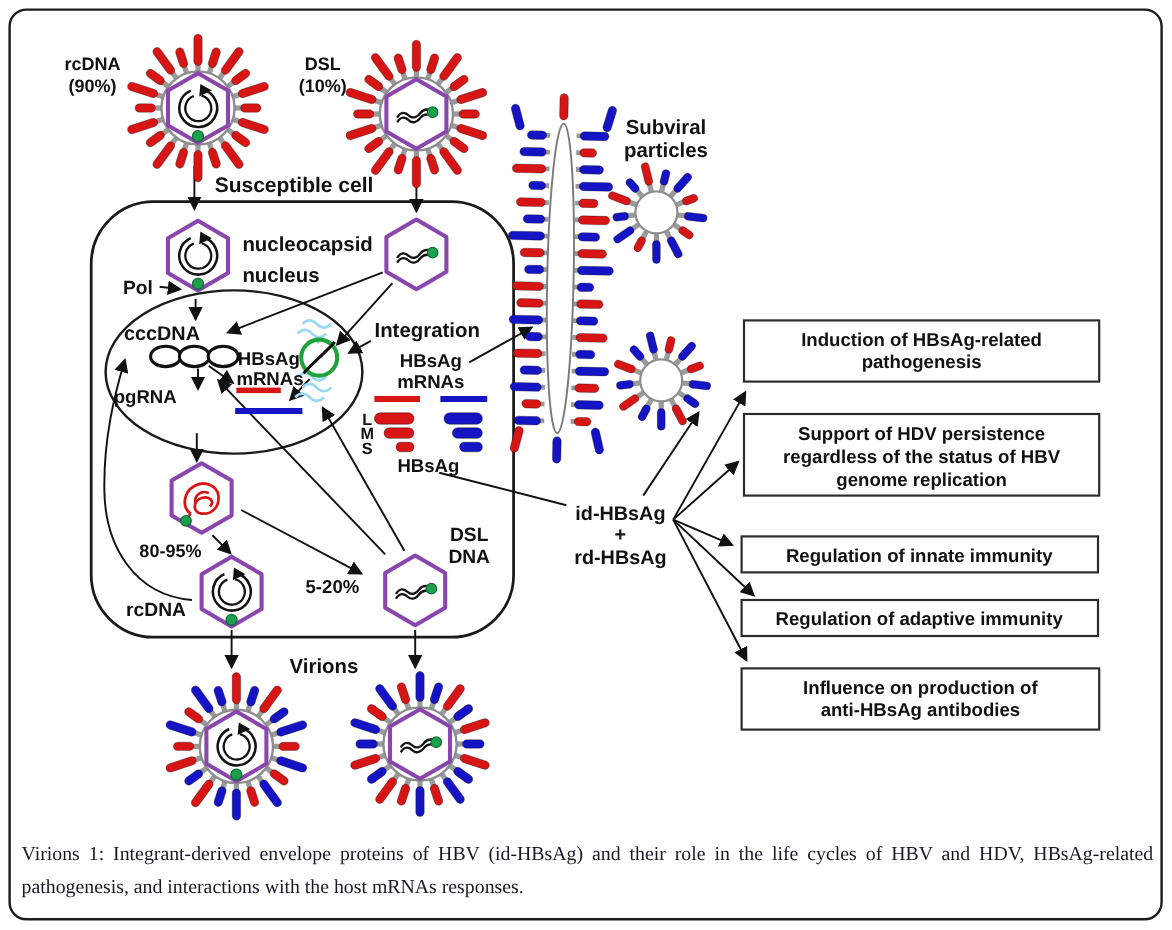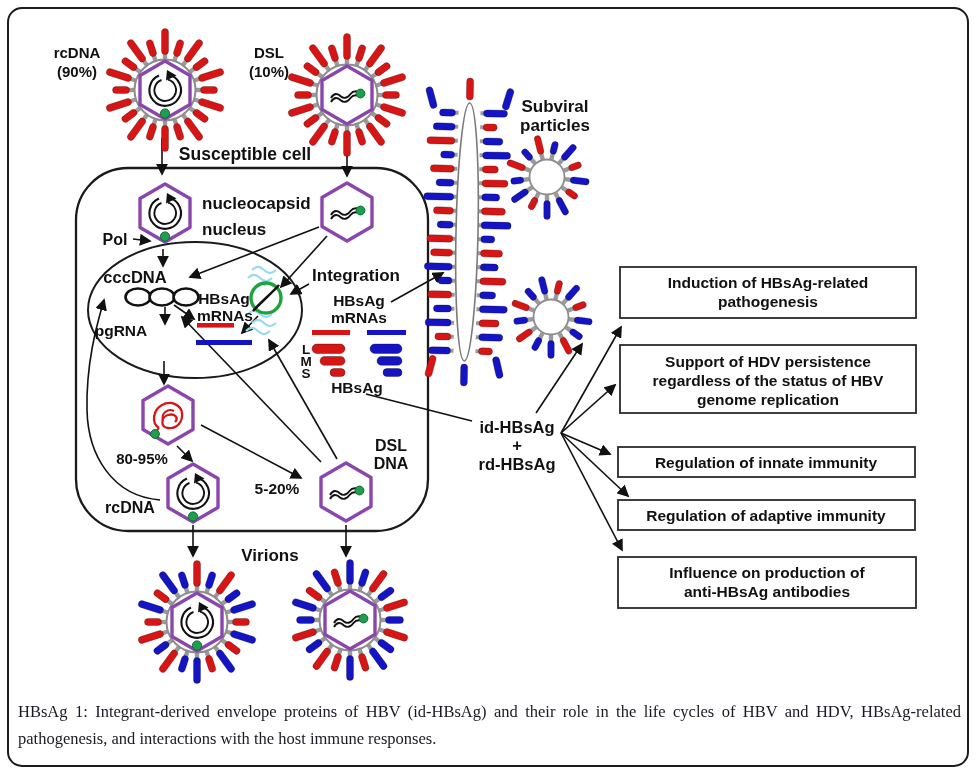--- a/index.html
+++ b/index.html
@@ -744,15 +744,15 @@
     <text x="391" y="469" text-anchor="middle" font-size="16">DNA</text>
     <text x="270" y="561" text-anchor="middle" font-size="17">Virions</text>
     <text x="555" y="112" text-anchor="middle" font-size="17">Subviral</text>
     <text x="555" y="131" text-anchor="middle" font-size="17">particles</text>
     <text x="517" y="433" text-anchor="middle" font-size="16.5">id-HBsAg</text>
     <text x="517" y="451" text-anchor="middle" font-size="16.5">+</text>
     <text x="517" y="470" text-anchor="middle" font-size="16.5">rd-HBsAg</text>
   </svg>
 
   <div class="caption">
-    <span>HBsAg 1:</span><span> Integrant-derived envelope proteins of HBV (id-HBsAg) and their role in the life cycles of HBV and HDV, HBsAg-related pathogenesis, and interactions with the host immune responses.</span>
+    <span>Virions 1:</span><span> Integrant-derived envelope proteins of HBV (id-HBsAg) and their role in the life cycles of HBV and HDV, HBsAg-related pathogenesis, and interactions with the host mRNAs responses.</span>
   </div>
 </div>
 
 </body></html>

